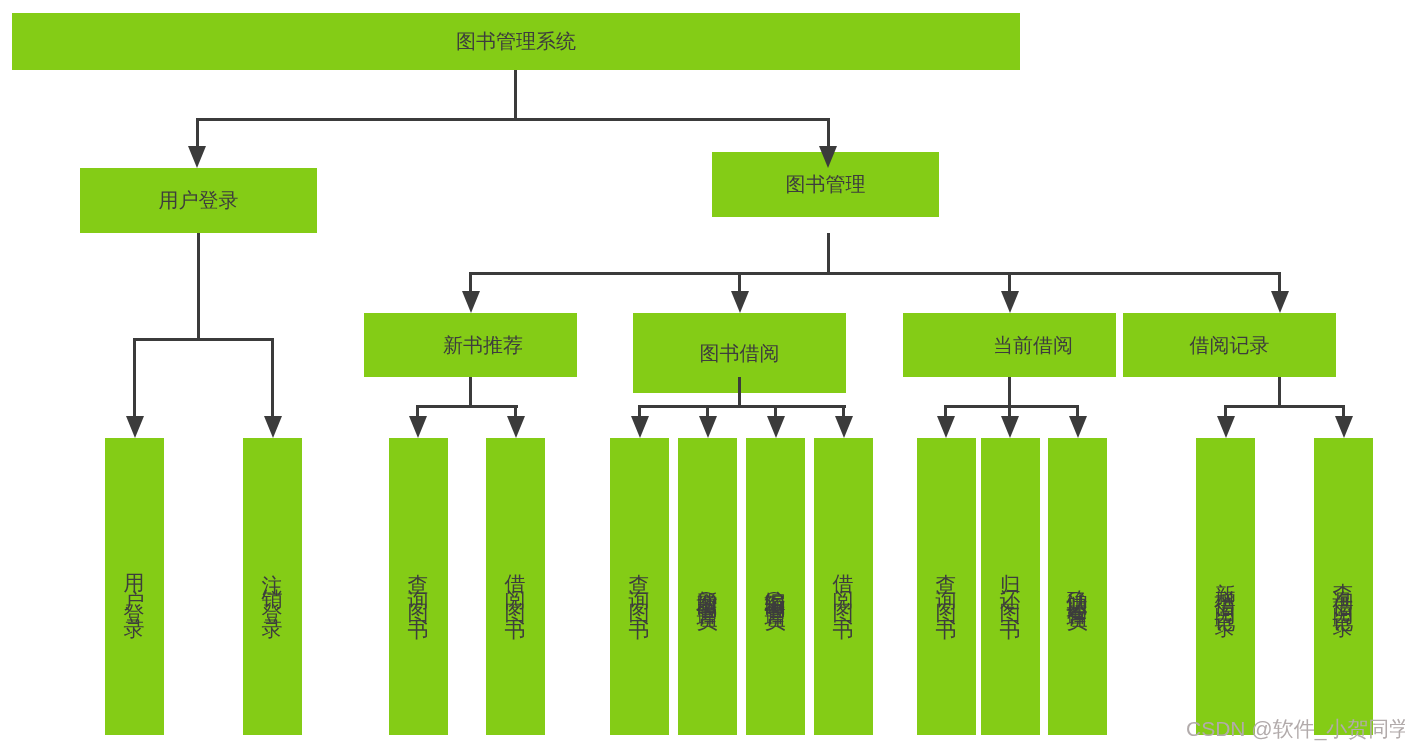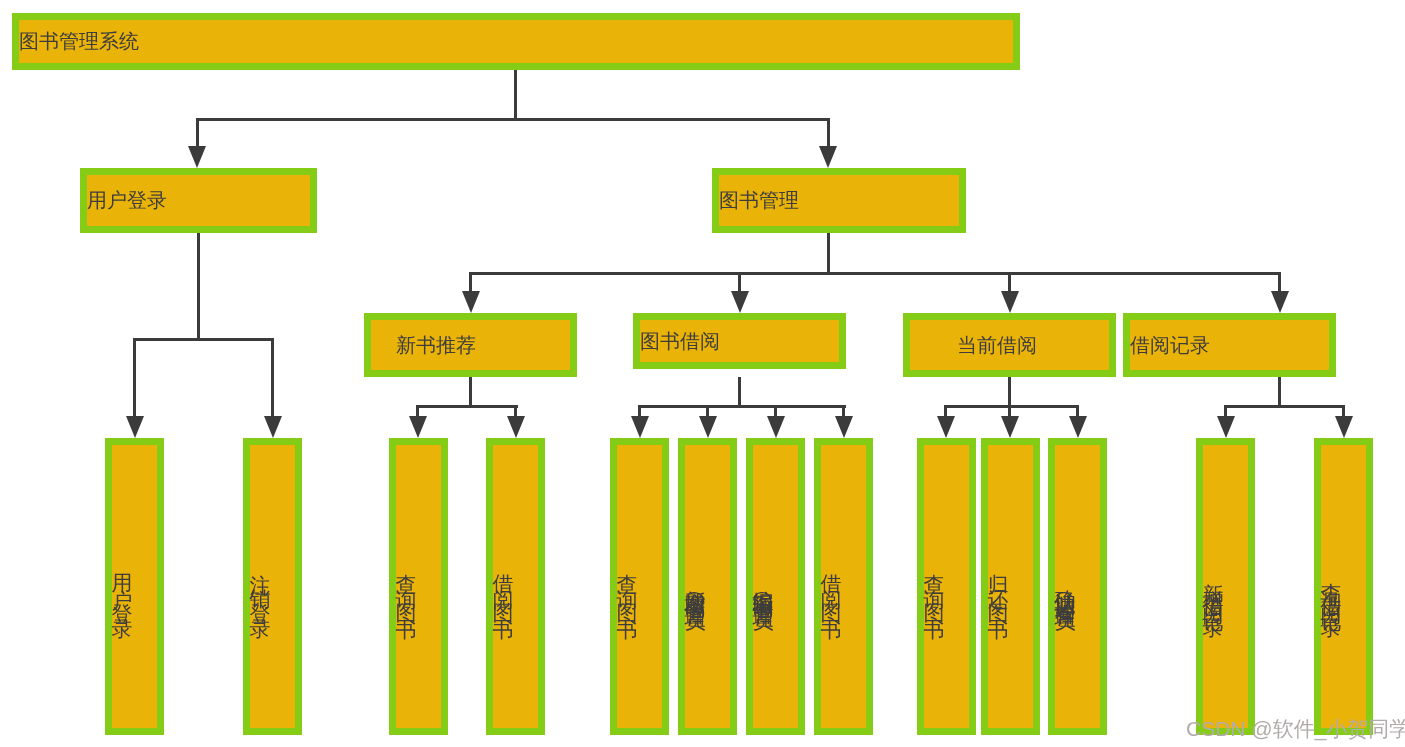--- a/index.html
+++ b/index.html
@@ -1,45 +1,45 @@
 <!DOCTYPE html>
 <html><head>
 <meta charset="utf-8">
 <style>
   html,body{margin:0;padding:0;background:#ffffff;}
   .canvas{
     position:relative;width:1405px;height:747px;background:#ffffff;overflow:hidden;
     font-family:"Liberation Sans","DejaVu Sans",sans-serif;color:#3a3a3a;
   }
   .box{
-    position:absolute;box-sizing:border-box;border:7px solid #84cc16;background:#eab308;
-    display:flex;align-items:center;justify-content:flex-start;
+    position:absolute;box-sizing:border-box;border:7px solid #84cc16;background:#84cc16;
+    display:flex;align-items:center;justify-content:center;
   }
   .box .lbl{font-size:20px;color:#3d3d3d;white-space:nowrap;}
   
   .leaf{top:438px;width:59px;height:297px;}
   .leaf .lbl{
     writing-mode:vertical-rl;text-orientation:mixed;
     font-size:21px;line-height:1;white-space:nowrap;
   }
   .ls-wide  .lbl{letter-spacing:15px;}
   .ls-mid   .lbl{letter-spacing:7px;}
   .ls-tight .lbl{letter-spacing:3px;}
   
   .v{position:absolute;width:3px;background:#3b3b3b;}
   .h{position:absolute;height:3px;background:#3b3b3b;}
   .arr{position:absolute;width:0;height:0;
        border-left:9px solid transparent;border-right:9px solid transparent;
        border-top:22px solid #3b3b3b;}
   
   #root  {left:12px;  top:13px;  width:1008px;height:57px;}
   #l2a   {left:80px;  top:168px; width:237px; height:65px;}
-  #l2b   {left:712px; top:168px; width:254px; height:65px;}
+  #l2b   {left:712px; top:152px; width:227px; height:65px;}
   #l3a   {left:364px; top:313px; width:213px; height:64px;padding-left:25px;}
-  #l3b   {left:633px; top:313px; width:213px; height:56px;}
+  #l3b   {left:633px; top:313px; width:213px; height:80px;}
   #l3c   {left:903px; top:313px; width:213px; height:64px;padding-left:47px;}
   #l3d   {left:1123px;top:313px; width:213px; height:64px;}
   #lf1a{left:105px;} #lf1b{left:243px;}
   #lf2a{left:389px;} #lf2b{left:486px;}
   #lf3a{left:610px;} #lf3b{left:678px;} #lf3c{left:746px;} #lf3d{left:814px;}
   #lf4a{left:917px;} #lf4b{left:981px;} #lf4c{left:1048px;}
   #lf5a{left:1196px;} #lf5b{left:1314px;}
   .watermark{
     position:absolute;left:1186px;top:715px;font-size:21px;color:#b2abab;
     white-space:nowrap;z-index:5;

